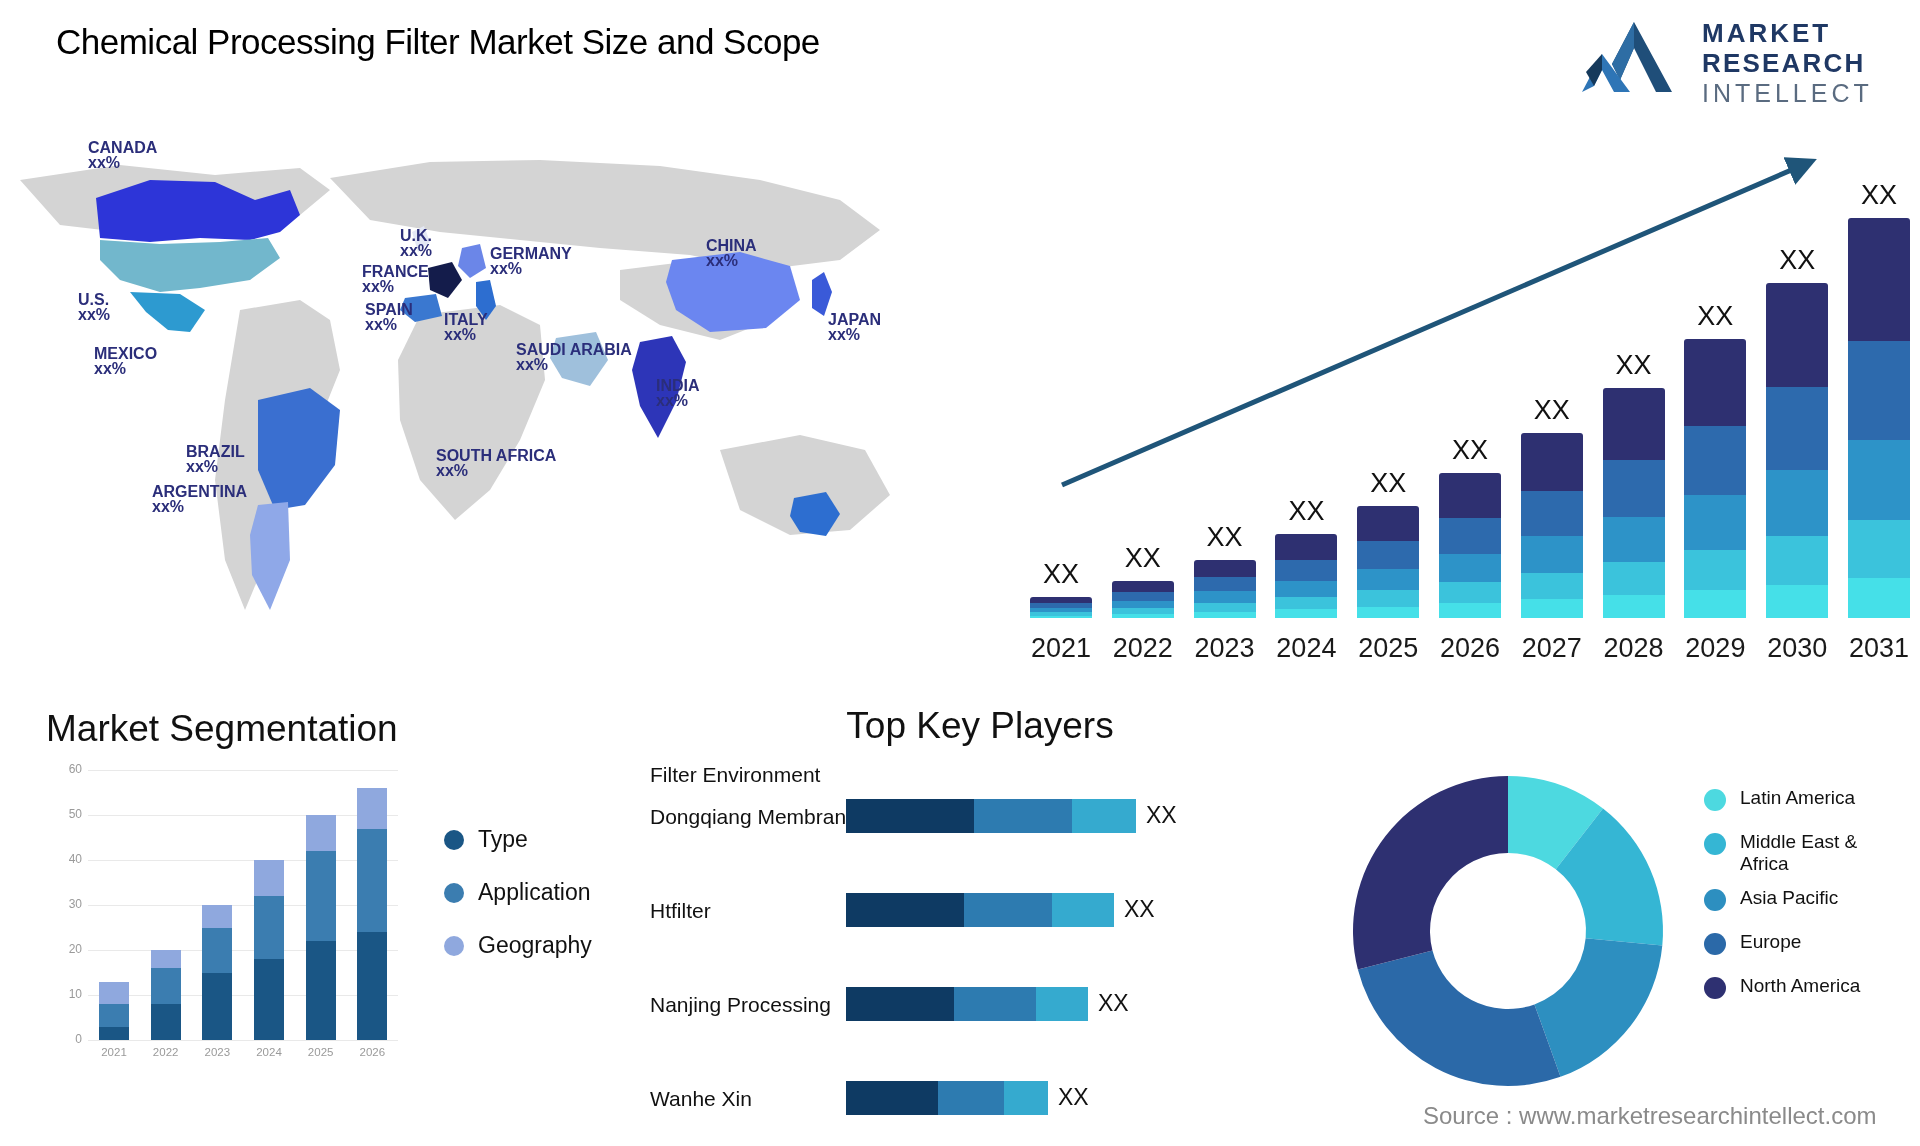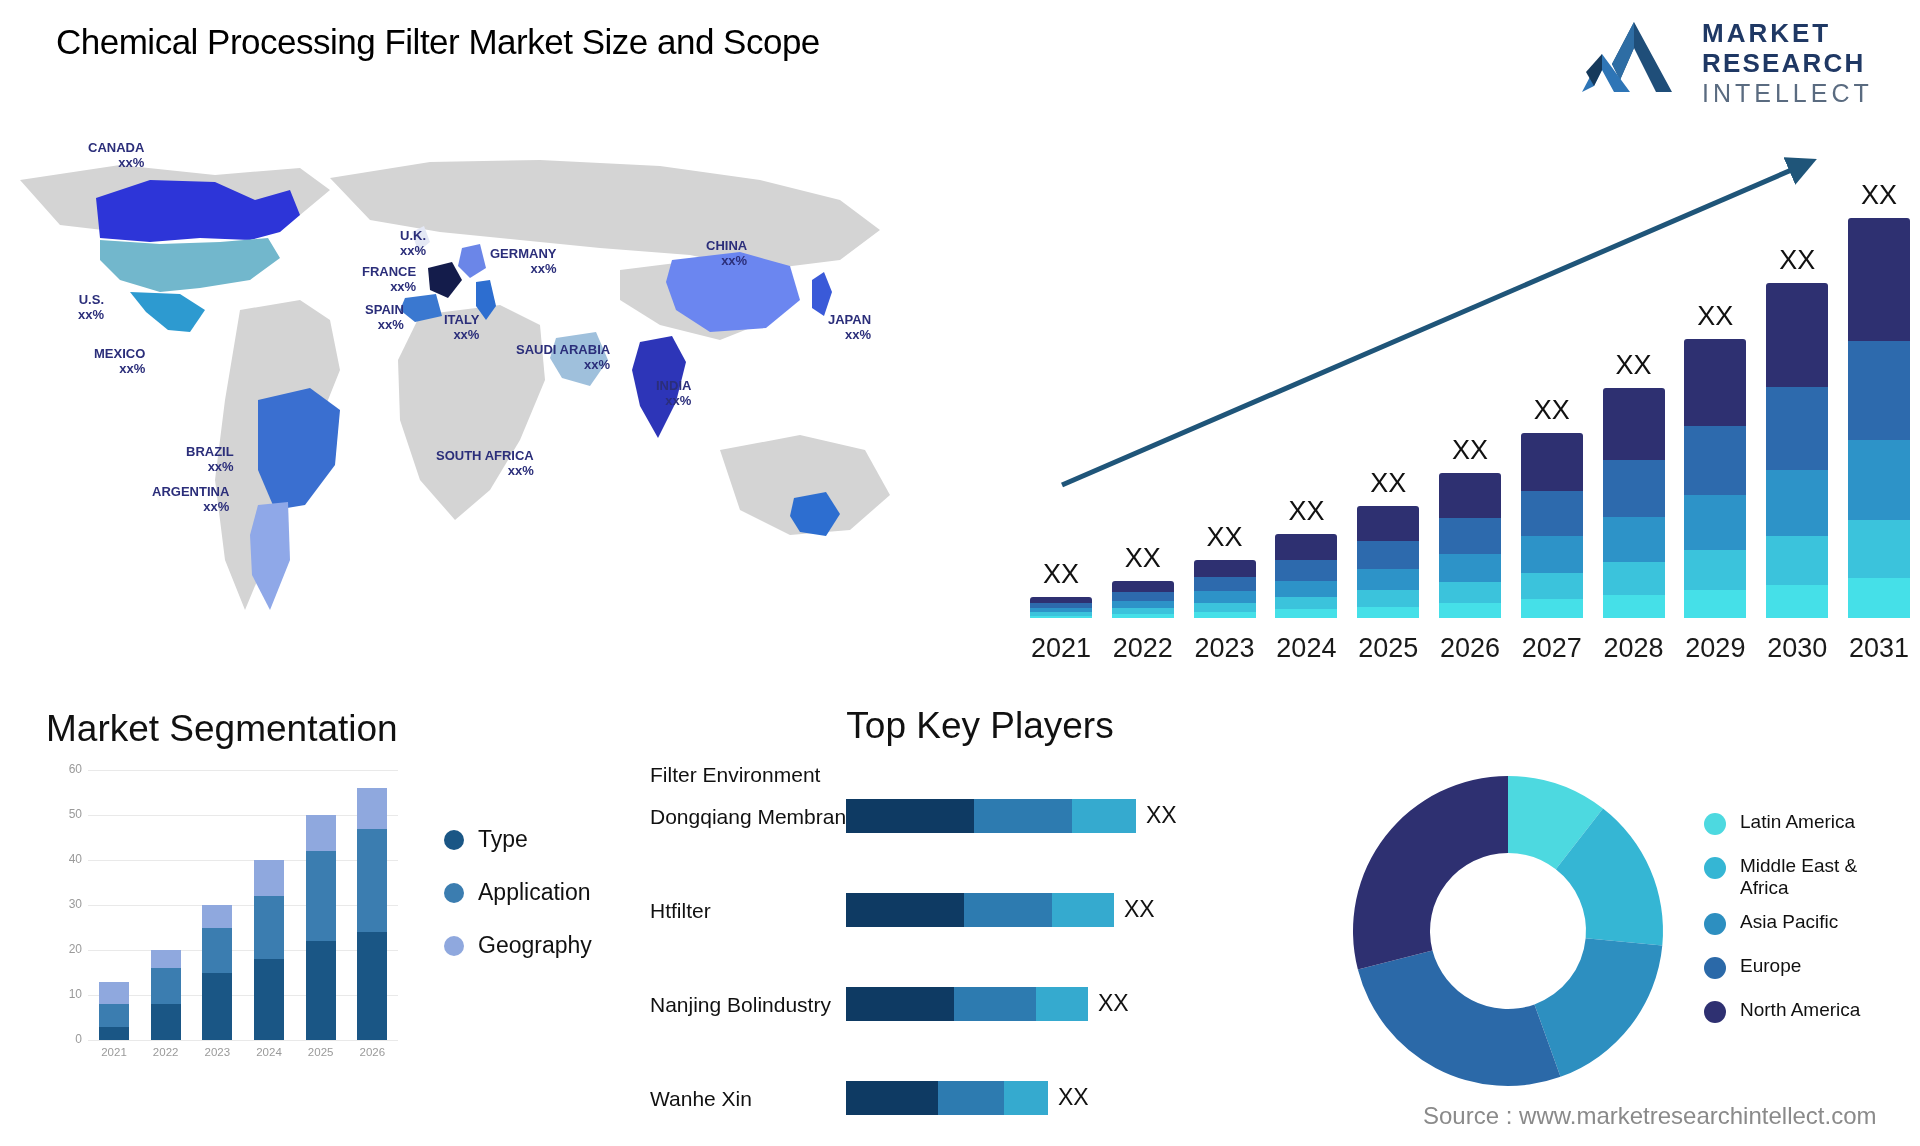--- a/index.html
+++ b/index.html
@@ -23,22 +23,22 @@
   #logo-text { position:absolute; left:130px; top:4px; }
   .logo-line1 { font-size:26px; font-weight:bold; color:#1F3864; letter-spacing:3px; line-height:30px; }
   .logo-line2 { font-size:26px; font-weight:bold; color:#1F3864; letter-spacing:2.2px; line-height:30px; }
   .logo-line3 { font-size:25px; font-weight:400; color:#5A6B80; letter-spacing:4px; line-height:30px; }
 
   
   #map-panel { position:absolute; left:0px; top:120px; width:1010px; height:560px; }
   #map-svg { position:absolute; left:0; top:0; }
   .map-label {
     position:absolute;
-    font-size:13px; font-weight:bold; color:#2B2E7A;
-    text-align:right; line-height:15px;
+    font-size:16px; font-weight:bold; color:#2B2E7A;
+    text-align:left; line-height:15px;
     font-family:"Liberation Sans", sans-serif;
     white-space:nowrap;
   }
 
   
   #growth-panel { position:absolute; left:1020px; top:140px; width:900px; height:540px; }
   #growth-bars { position:absolute; left:10px; bottom:62px; height:400px; width:880px;
                  display:flex; align-items:flex-end; justify-content:space-between; }
   .gbar-wrap { width:62px; position:relative; display:flex; flex-direction:column; justify-content:flex-end; }
   .gbar-label { position:absolute; left:0; width:62px; text-align:center;
@@ -425,21 +425,21 @@
       <div class="p-row" style="top: 47px;">
         <div class="p-name">Htfilter</div>
         <div class="p-bars" style="left: 196px;">
           <div class="p-seg" style="width: 118px; background: rgb(14, 58, 99);"></div>
           <div class="p-seg" style="width: 88px; background: rgb(45, 123, 176);"></div>
           <div class="p-seg" style="width: 62px; background: rgb(53, 170, 207);"></div>
         </div>
         <div class="p-val" style="left: 474px;">XX</div>
       </div>
       <div class="p-row" style="top: 94px;">
-        <div class="p-name">Nanjing Bolindustry</div>
+        <div class="p-name">Nanjing Processing</div>
         <div class="p-bars" style="left: 196px;">
           <div class="p-seg" style="width: 108px; background: rgb(14, 58, 99);"></div>
           <div class="p-seg" style="width: 82px; background: rgb(45, 123, 176);"></div>
           <div class="p-seg" style="width: 52px; background: rgb(53, 170, 207);"></div>
         </div>
         <div class="p-val" style="left: 448px;">XX</div>
       </div>
       <div class="p-row" style="top: 141px;">
         <div class="p-name">Wanhe Xin</div>
         <div class="p-bars" style="left: 196px;">
@@ -454,21 +454,21 @@
 
 <div id="region-panel">
   <svg id="donut" width="340" height="340" viewBox="0 0 340 340">
       <path d="M170,15 A155,155 0 0 1 265.00059331621134,47.52597308176799 L217.80675018493216,108.36790903469614 A78,78 0 0 0 170,92 Z" fill="#4DD9E0"></path>
       <path d="M265.00059331621134,47.52597308176799 A155,155 0 0 1 324.3121045134774,184.58678856436973 L247.65383323904024,177.3404484388441 A78,78 0 0 0 217.80675018493216,108.36790903469614 Z" fill="#35B6D4"></path>
       <path d="M324.3121045134774,184.58678856436973 A155,155 0 0 1 222.50437763802023,315.83651918790497 L196.42155777913274,243.38869997842957 A78,78 0 0 0 247.65383323904024,177.3404484388441 Z" fill="#2D8FC0"></path>
       <path d="M222.50437763802023,315.83651918790497 A155,155 0 0 1 19.869610025062173,208.5469325105525 L94.45051343196678,189.39781119885868 A78,78 0 0 0 196.42155777913274,243.38869997842957 Z" fill="#2B69A8"></path>
       <path d="M19.869610025062173,208.5469325105525 A155,155 0 0 1 169.99999999999997,15 L169.99999999999997,92 A78,78 0 0 0 94.45051343196678,189.39781119885868 Z" fill="#2E3071"></path>
     </svg>
   <div id="region-legend">
-      <div class="reg-row" style="margin-bottom: 20px; margin-top: 24px;">
+      <div class="reg-row" style="margin-bottom: 20px;">
         <span class="reg-dot" style="background: rgb(77, 217, 224);"></span>
         <span class="reg-txt">Latin America</span>
       </div>
       <div class="reg-row" style="margin-bottom: 12px;">
         <span class="reg-dot" style="background: rgb(53, 182, 212);"></span>
         <span class="reg-txt">Middle East &amp; Africa</span>
       </div>
       <div class="reg-row" style="margin-bottom: 20px;">
         <span class="reg-dot" style="background: rgb(45, 143, 192);"></span>
         <span class="reg-txt">Asia Pacific</span>

